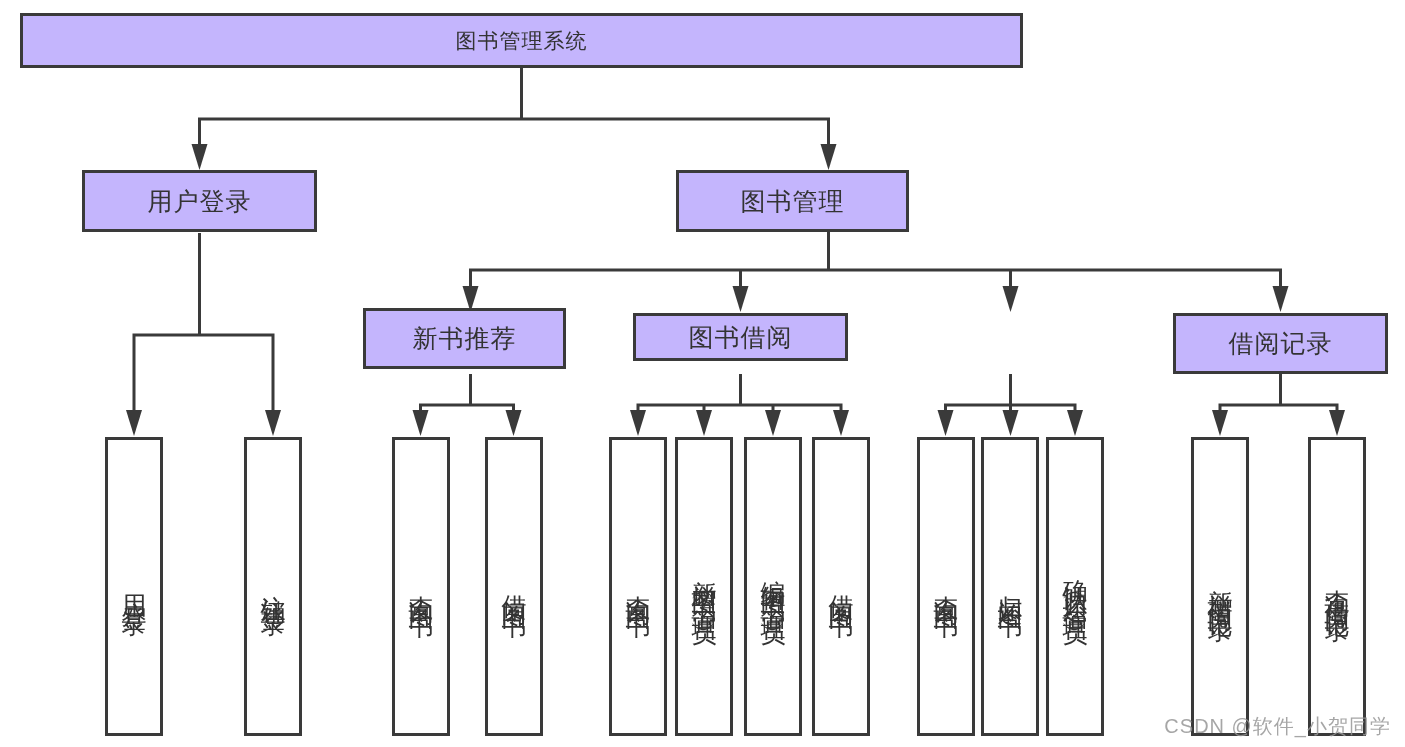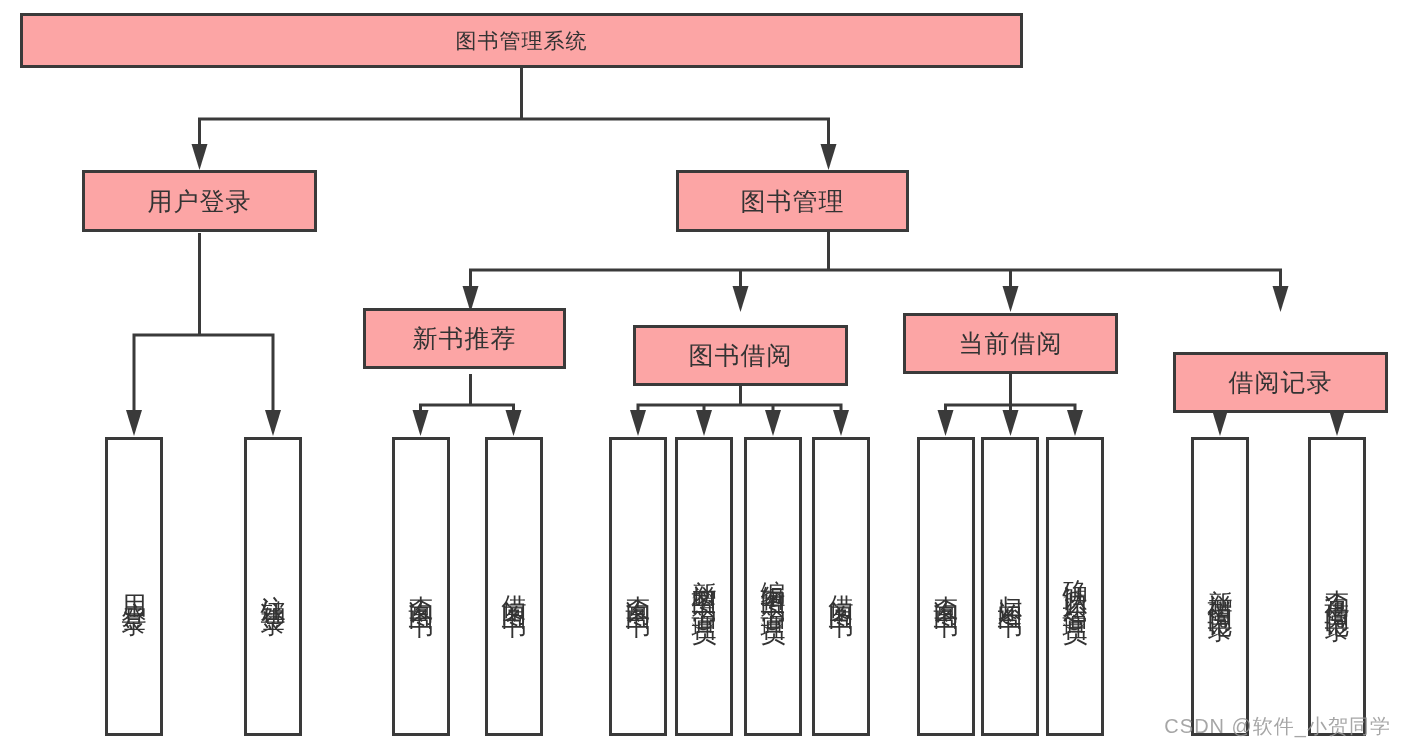--- a/index.html
+++ b/index.html
@@ -6,21 +6,21 @@
   html, body { width: 1405px; height: 747px; background: #ffffff; overflow: hidden; }
   body { font-family: "Liberation Sans", "DejaVu Sans", sans-serif; color: #333333; }
   #stage { position: relative; width: 1405px; height: 747px; background: #ffffff; }
 
   #wires { position: absolute; left: 0; top: 0; width: 1405px; height: 747px; }
   #wires path { stroke: #3a3a3a; stroke-width: 3; fill: none; }
   #wires polygon { fill: #3a3a3a; stroke: none; }
 
   .node {
     position: absolute;
-    background: #fca5a5;
+    background: #c4b5fd;
     border: 3px solid #3a3a3a;
     display: flex;
     align-items: center;
     justify-content: center;
     font-size: 25px;
     letter-spacing: 1px;
     color: #333333;
     z-index: 2;
   }
   .node.title { font-size: 21px; }
@@ -41,23 +41,23 @@
     letter-spacing: 6px;
     color: #333333;
     line-height: 1;
   }
 
   
   .n-root  { left: 20px;  top: 13px;  width: 1003px; height: 55px; }
   .n-user  { left: 82px;  top: 170px; width: 235px;  height: 62px; }
   .n-book  { left: 676px; top: 170px; width: 233px;  height: 62px; }
   .n-s0 { left: 363px;  top: 308px; width: 203px; height: 61px; text-align: center; }
-  .n-s1 { left: 633px;  top: 313px; width: 215px; height: 61px; margin-top: 12px; }
+  .n-s1 { left: 633px;  top: 313px; width: 215px; height: 48px; }
   .n-s2 { left: 903px;  top: 313px; width: 215px; height: 61px; }
-  .n-s3 { left: 1173px; top: 313px; width: 215px; height: 61px; margin-top: 39px; }
+  .n-s3 { left: 1173px; top: 313px; width: 215px; height: 61px; }
 
   .leaf { top: 437px; width: 58px; height: 299px; }
   .lf-g1a { left: 105px; }  .lf-g1b { left: 244px; }
   .lf-g2a { left: 392px; }  .lf-g2b { left: 485px; }
   .lf-g3a { left: 609px; }  .lf-g3b { left: 675px; }
   .lf-g3c { left: 744px; }  .lf-g3d { left: 812px; }
   .lf-g4a { left: 917px; }  .lf-g4b { left: 981px; }  .lf-g4c { left: 1046px; }
   .lf-g5a { left: 1191px; } .lf-g5b { left: 1308px; }
 
   #watermark {
@@ -126,21 +126,20 @@
     </g>
   </svg>
 
   <div class="node title n-root">图书管理系统</div>
 
   <div class="node n-user">用户登录</div>
   <div class="node n-book">图书管理</div>
 
   <div class="node n-s0">新书推荐</div>
   <div class="node n-s1">图书借阅</div>
-  <div class="node n-s2">当前借阅</div>
   <div class="node n-s3">借阅记录</div>
 
   <div class="leaf lf-g1a">
     <span>用户登录</span>
   </div>
   <div class="leaf lf-g1b">
     <span>注销登录</span>
   </div>
 
   <div class="leaf lf-g2a">

